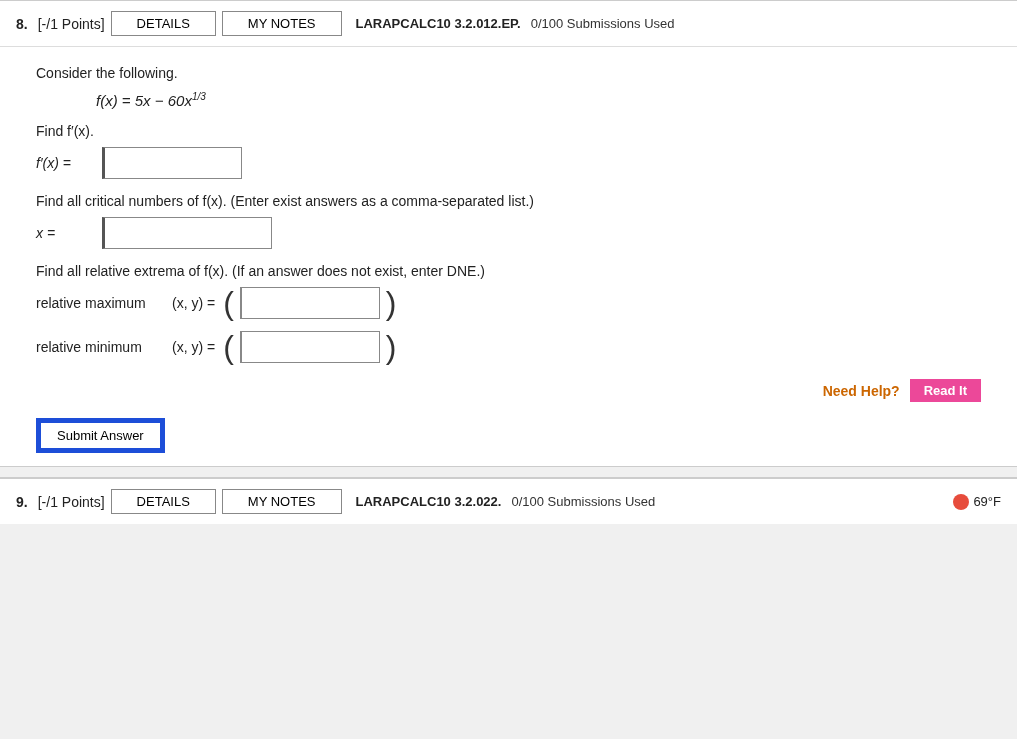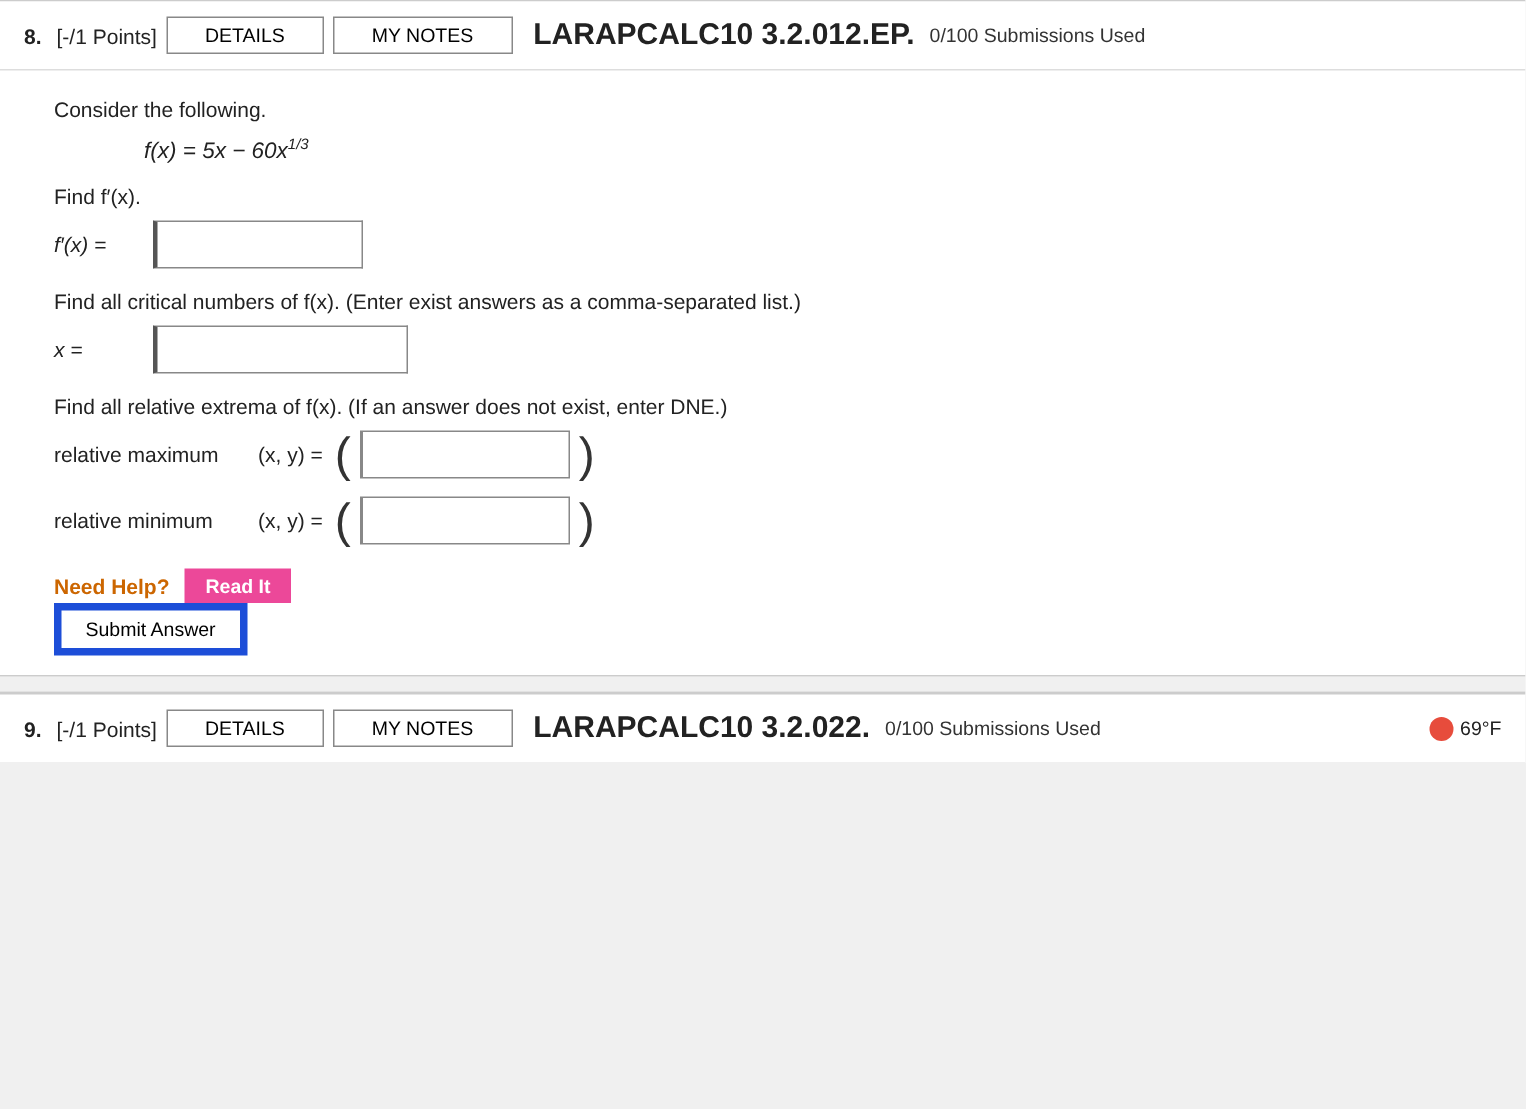--- a/index.html
+++ b/index.html
@@ -39,21 +39,21 @@
     .btn-details, .btn-mynotes {
       border: 1px solid #888;
       background: #fff;
       padding: 4px 25px;
       font-size: 13px;
       cursor: pointer;
       border-radius: 0;
     }
     .course-code {
       font-weight: bold;
-      font-size: 20px;
+      font-size: 13px;
       margin-left: 8px;
     }
     .submissions-used {
       font-size: 13px;
       color: #333;
       margin-left: 4px;
     }
     .question-body {
       padding: 18px 36px 3px 36px;
     }
@@ -123,21 +123,22 @@
       font-size: 14px;
       width: 140px;
       height: 32px;
       outline: none;
       background: #fff;
     }
     .need-help-row {
       display: flex;
       align-items: center;
       gap: 10px;
-      margin-bottom: 0;
+      margin-bottom: 16px;
+      justify-content: flex-end;
     }
     .need-help-text {
       color: #cc6600;
       font-weight: bold;
       font-size: 14px;
     }
     .btn-read-it {
       background: #ec4899;
       color: #fff;
       border: none;

